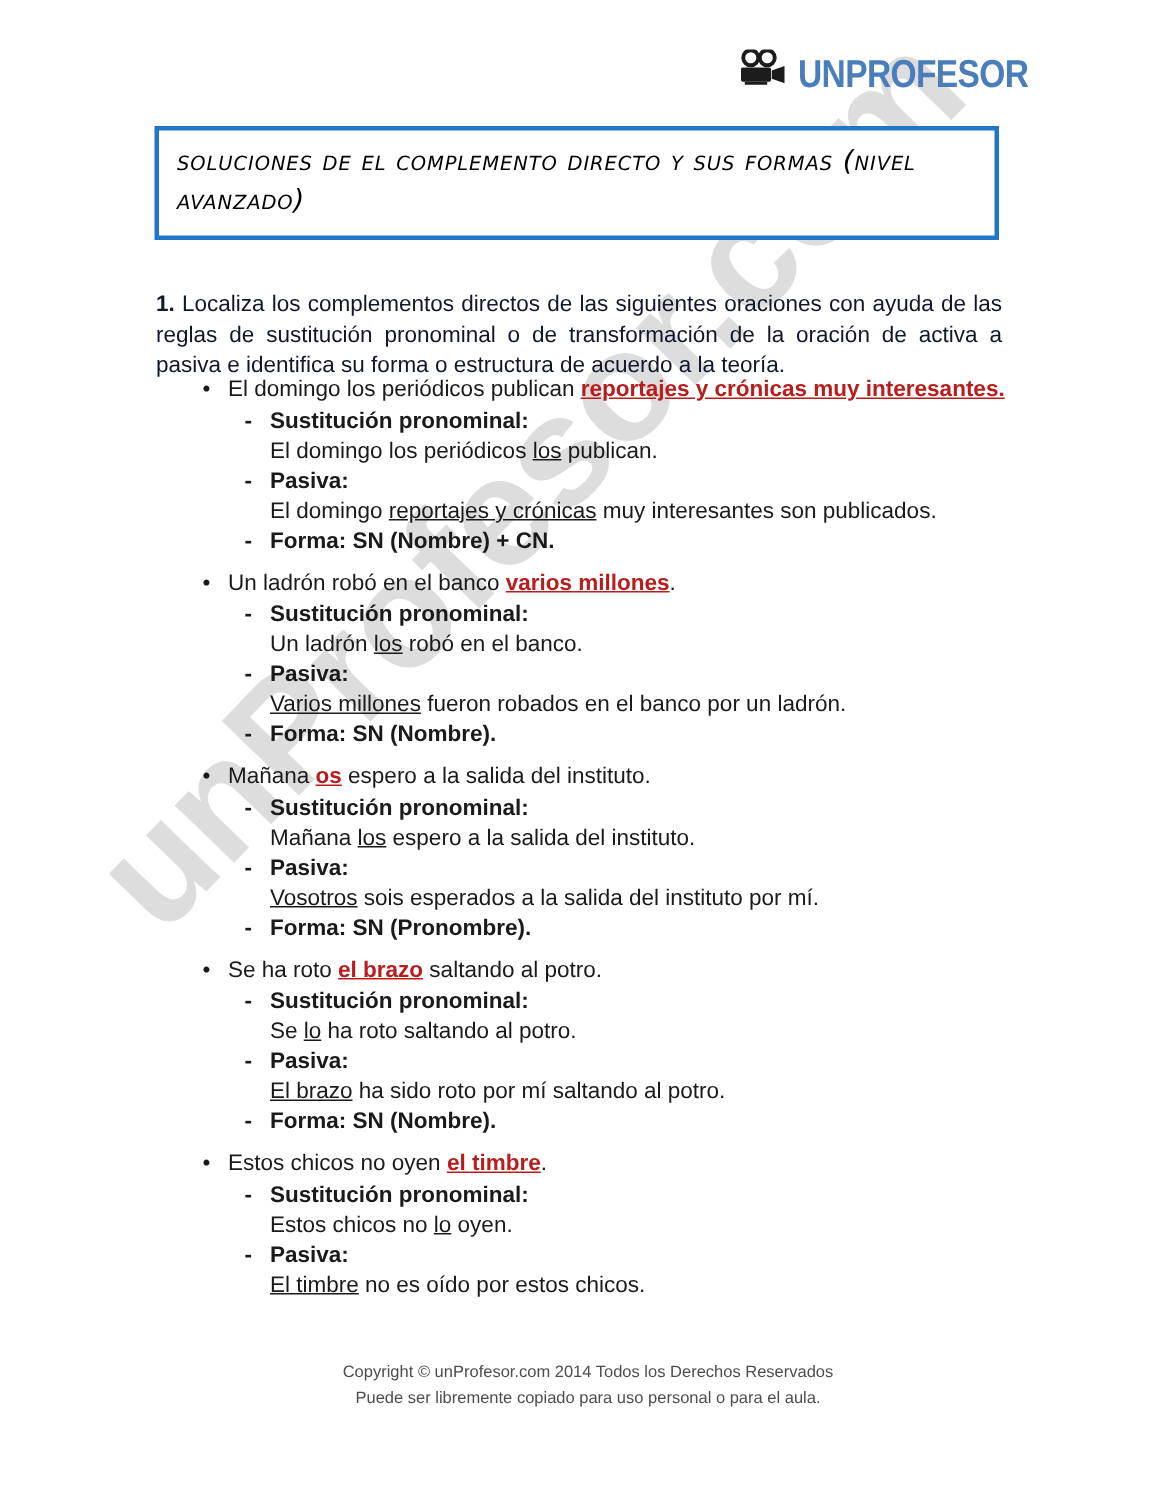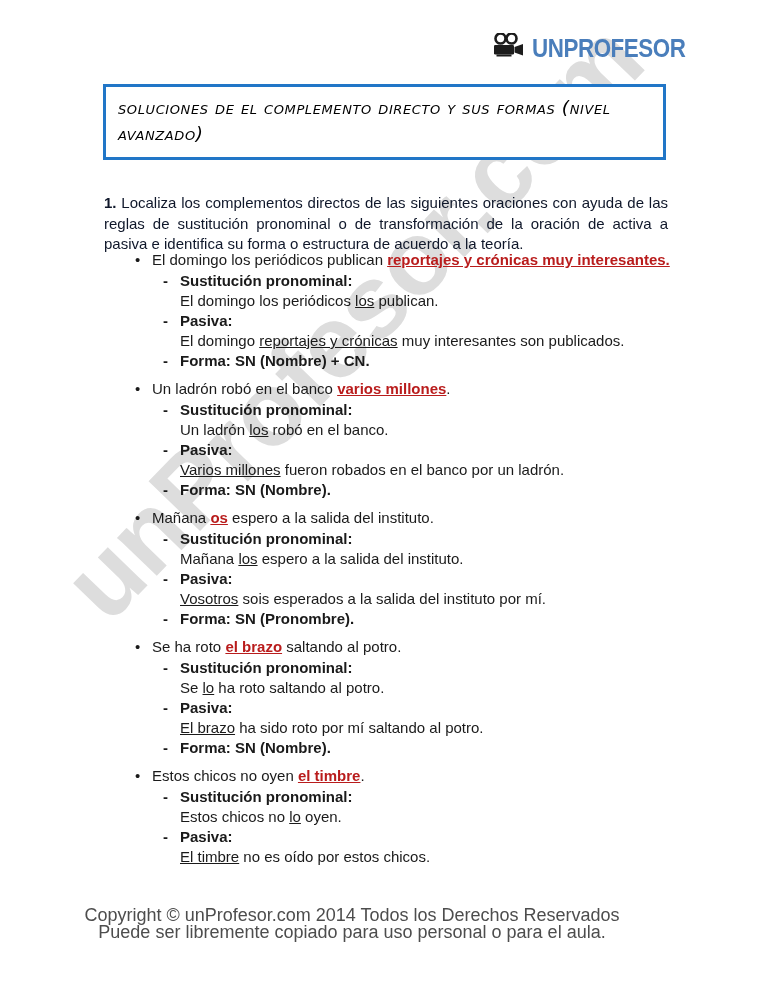--- a/index.html
+++ b/index.html
@@ -164,23 +164,24 @@
   
   .justify-block { text-align: justify; text-align-last: left; }
 
   
   #footer {
     position: absolute;
     left: 0;
     top: 907px;
     width: 704px;
     text-align: center;
-    font-size: 18px;
+    font-size: 11px;
     line-height: 17px;
     color: #4d4d4d;
+    padding-left: 40px;
   }
 </style>
 </head>
 <body>
 
 <div id="watermark">
   <div class="wm-text">unProfesor.com</div>
 </div>
 
 <div id="page">

